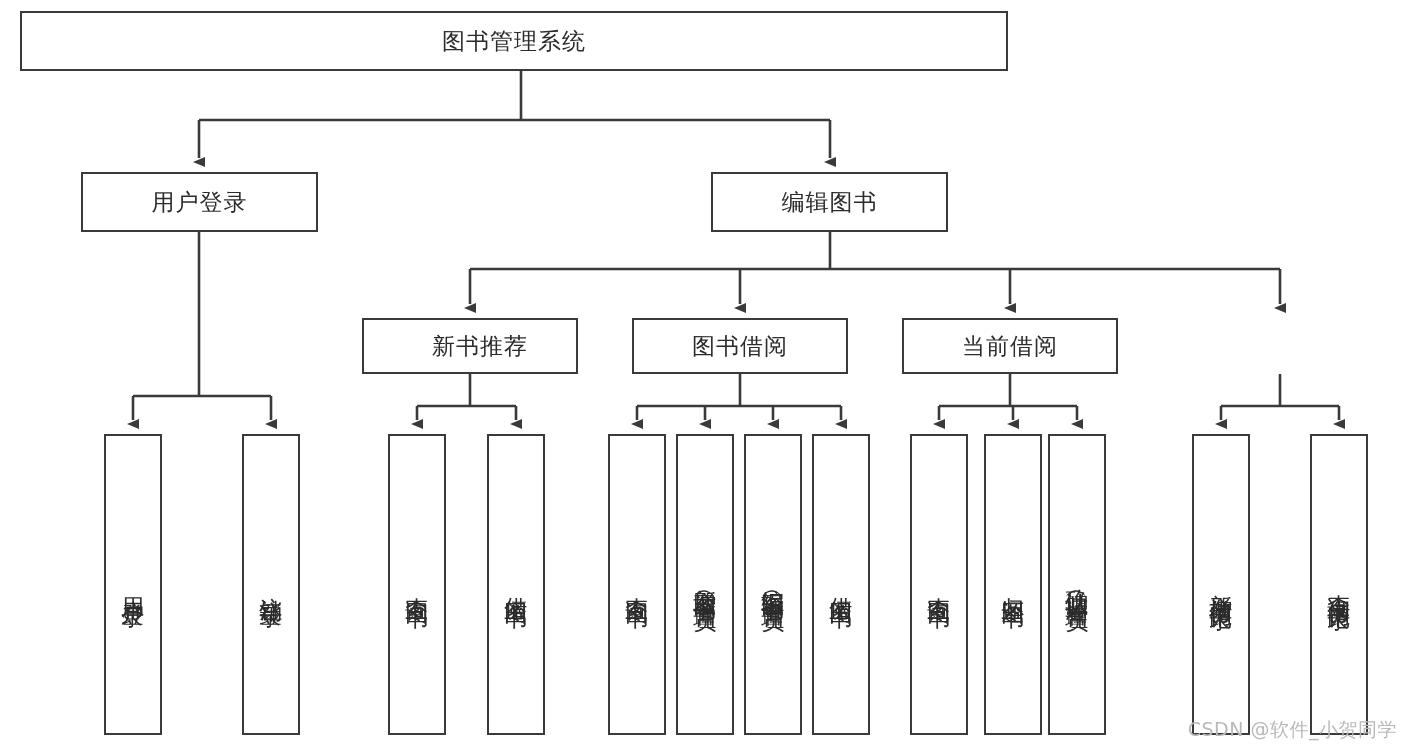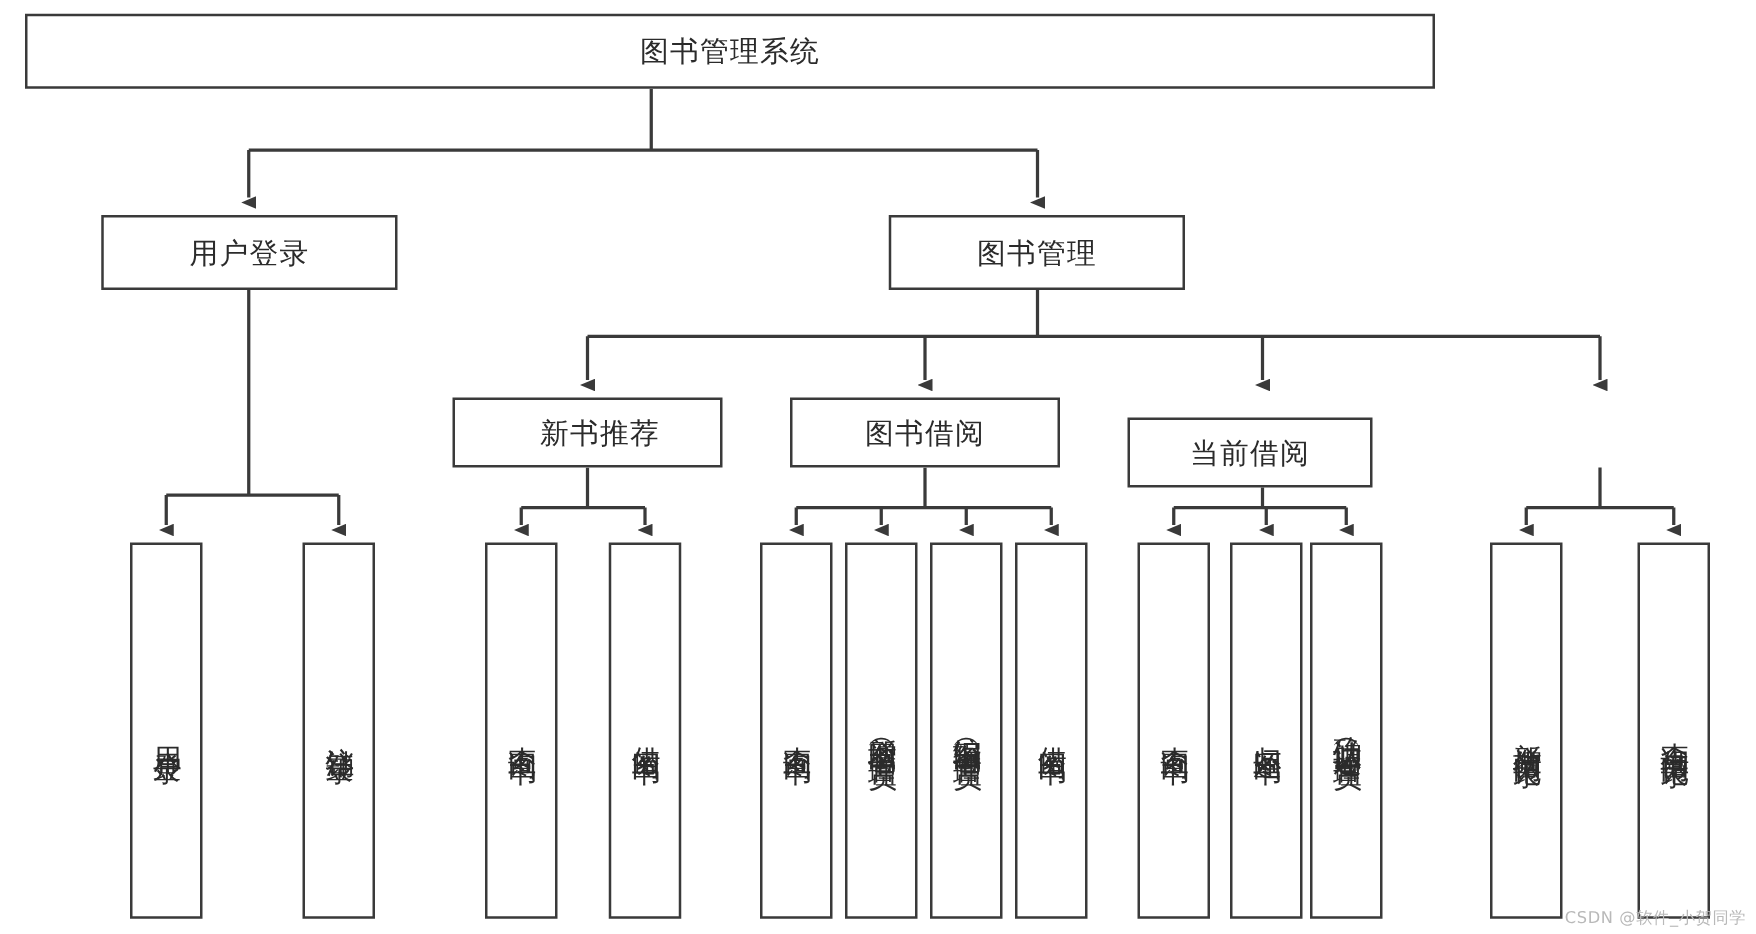--- a/index.html
+++ b/index.html
@@ -50,21 +50,21 @@
     letter-spacing: 3px;
     white-space: nowrap;
   }
   .node.horiz .htext {
     white-space: nowrap;
   }
   #watermark {
     position: absolute;
     right: 8px;
     bottom: 4px;
-    font-size: 13px;
+    font-size: 19px;
     color: #b9b9b9;
     white-space: nowrap;
     letter-spacing: 0.5px;
   }
 </style>
 </head>
 <body>
 
 <div id="canvas">
 
@@ -114,38 +114,38 @@
       <path d="M1013,406 L1013,420" marker-end="url(#arrow)"></path>
       <path d="M1077,406 L1077,420" marker-end="url(#arrow)"></path>
 
       <path d="M1280,374 L1280,406"></path>
       <path d="M1221,406 L1339,406"></path>
       <path d="M1221,406 L1221,420" marker-end="url(#arrow)"></path>
       <path d="M1339,406 L1339,420" marker-end="url(#arrow)"></path>
     </g>
   </svg>
 
-  <div class="node horiz" style="left:20px; top:11px; width:1128px; height:60px;">
+  <div class="node horiz" style="left:20px; top:11px; width:988px; height:60px;">
     <span class="htext">图书管理系统</span>
   </div>
 
   <div class="node horiz" style="left:81px; top:172px; width:237px; height:60px;">
     <span class="htext">用户登录</span>
   </div>
   <div class="node horiz" style="left:711px; top:172px; width:237px; height:60px;">
-    <span class="htext">图书管理</span>
+    <span class="htext">编辑图书</span>
   </div>
 
   <div class="node horiz" style="left:362px; top:318px; width:216px; height:56px;padding-left:20px;">
     <span class="htext">新书推荐</span>
   </div>
   <div class="node horiz" style="left:632px; top:318px; width:216px; height:56px;justify-content:center;">
     <span class="htext">图书借阅</span>
   </div>
-  <div class="node horiz" style="left:902px; top:318px; width:196px; height:56px;margin-top:16px;">
+  <div class="node horiz" style="left:902px; top:318px; width:216px; height:56px;">
     <span class="htext">当前借阅</span>
   </div>
 
   <div class="node vert" style="left:104px; top:434px; width:58px; height:301px;">
     <span class="vtext">用户登录</span>
   </div>
   <div class="node vert" style="left:242px; top:434px; width:58px; height:301px;">
     <span class="vtext">注销登录</span>
   </div>
   <div class="node vert" style="left:388px; top:434px; width:58px; height:301px;">

